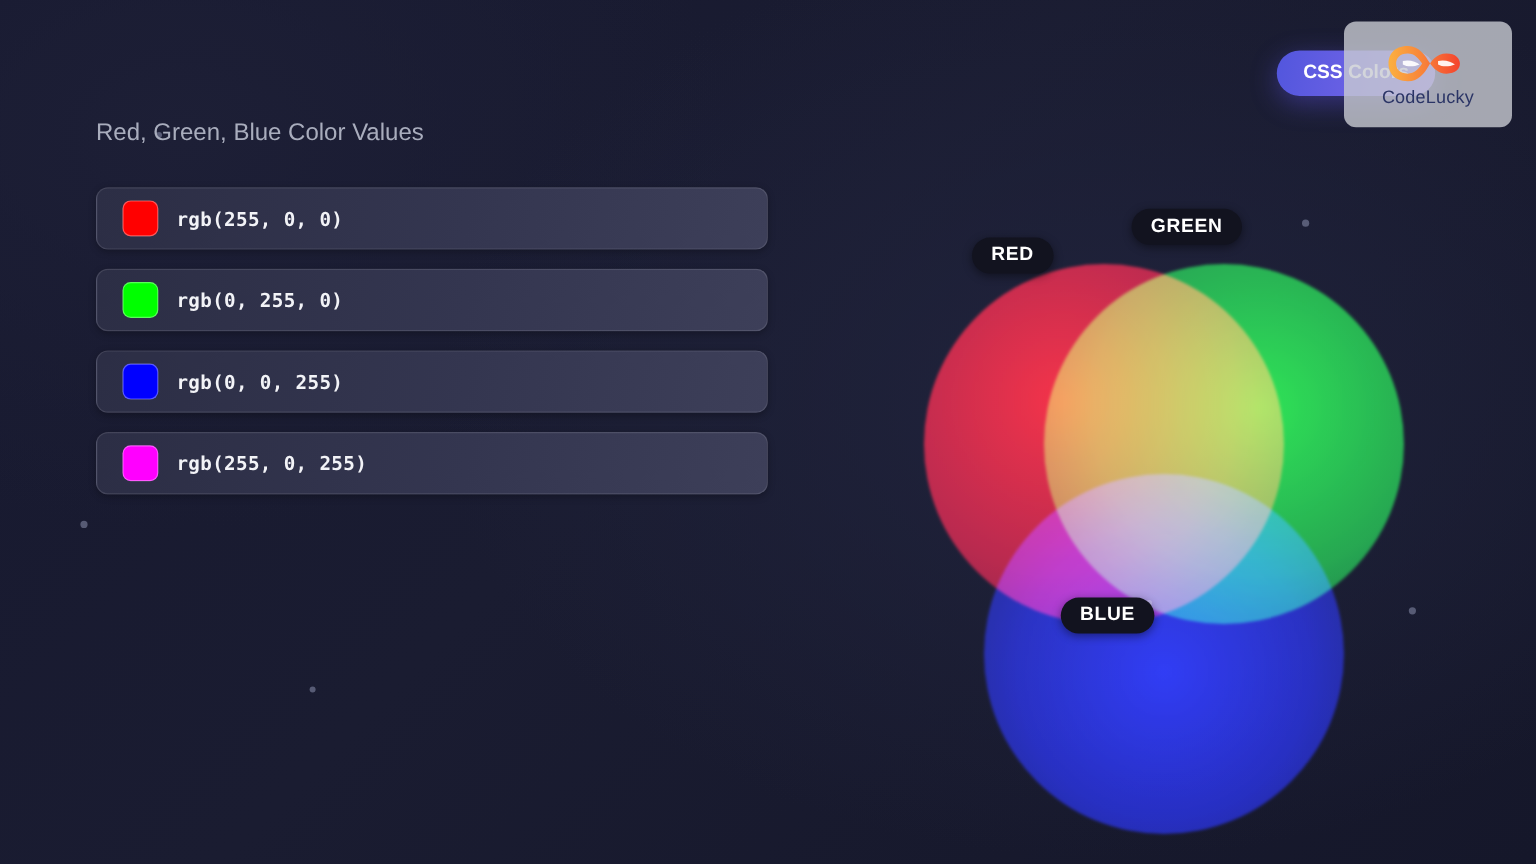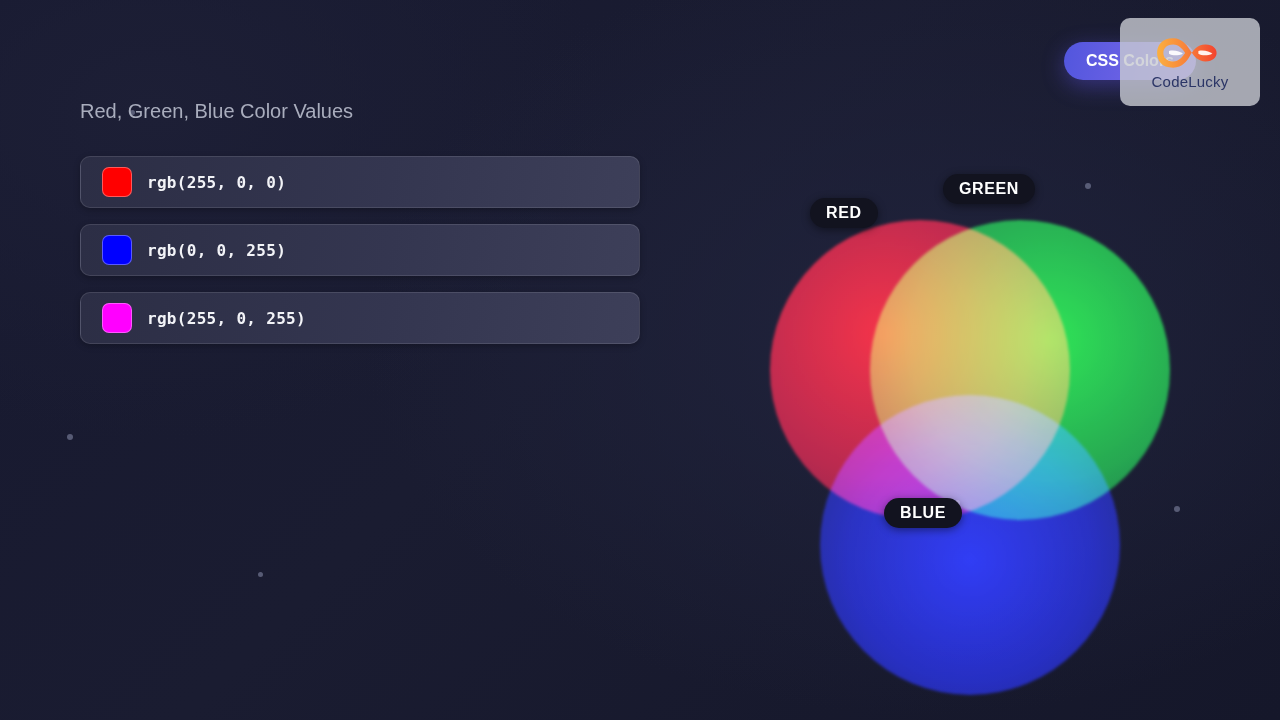--- a/index.html
+++ b/index.html
@@ -96,20 +96,24 @@
 
 <div class="left">
   <p class="subtitle">Red, Green, Blue Color Values</p>
 
   <div class="swatch-list" id="swatch-list">
       <div class="swatch-row">
         <div class="chip" style="background: rgb(255, 0, 0);"></div>
         <div class="code">rgb(255, 0, 0)</div>
       </div>
       <div class="swatch-row">
+        <div class="chip" style="background: rgb(0, 255, 0);"></div>
+        <div class="code">rgb(0, 255, 0)</div>
+      </div>
+      <div class="swatch-row">
         <div class="chip" style="background: rgb(0, 0, 255);"></div>
         <div class="code">rgb(0, 0, 255)</div>
       </div>
       <div class="swatch-row">
         <div class="chip" style="background: rgb(255, 0, 255);"></div>
         <div class="code">rgb(255, 0, 255)</div>
       </div>
     </div>
 </div>
 

